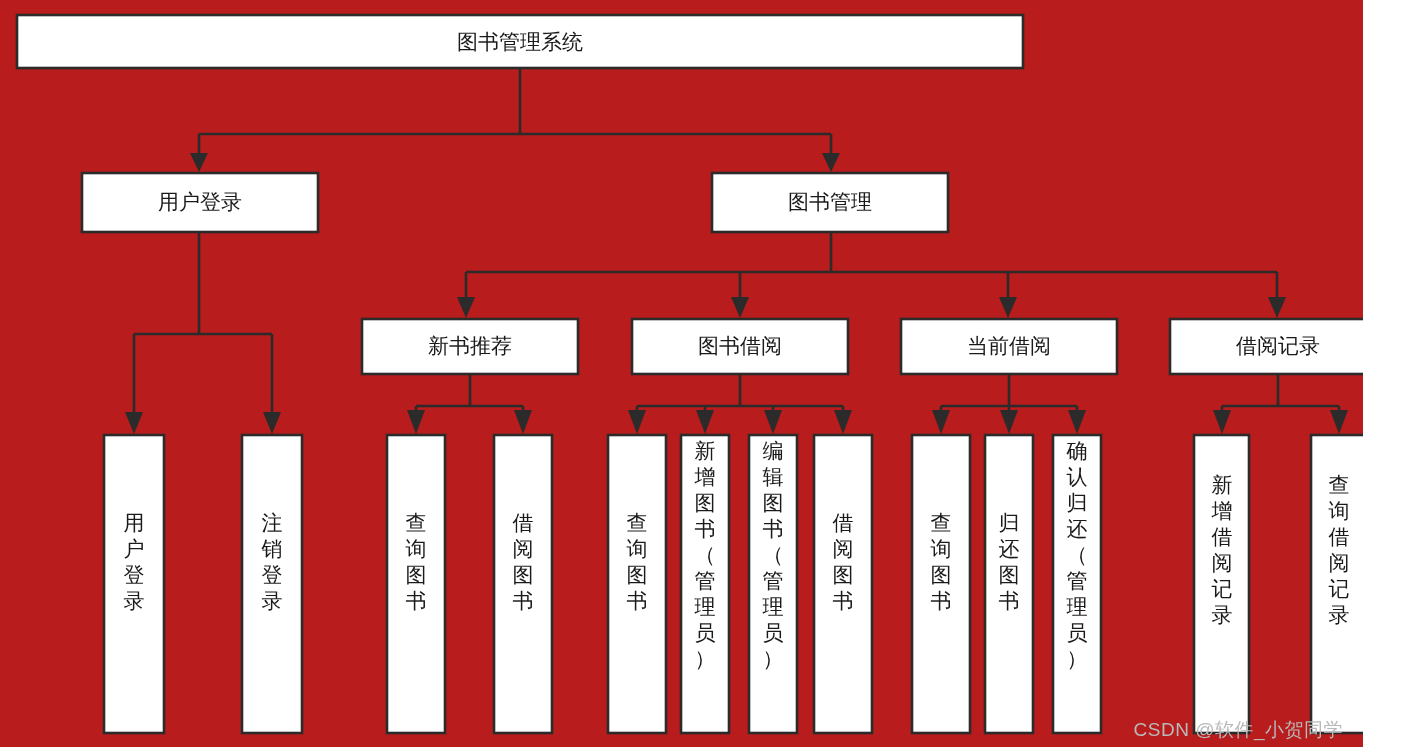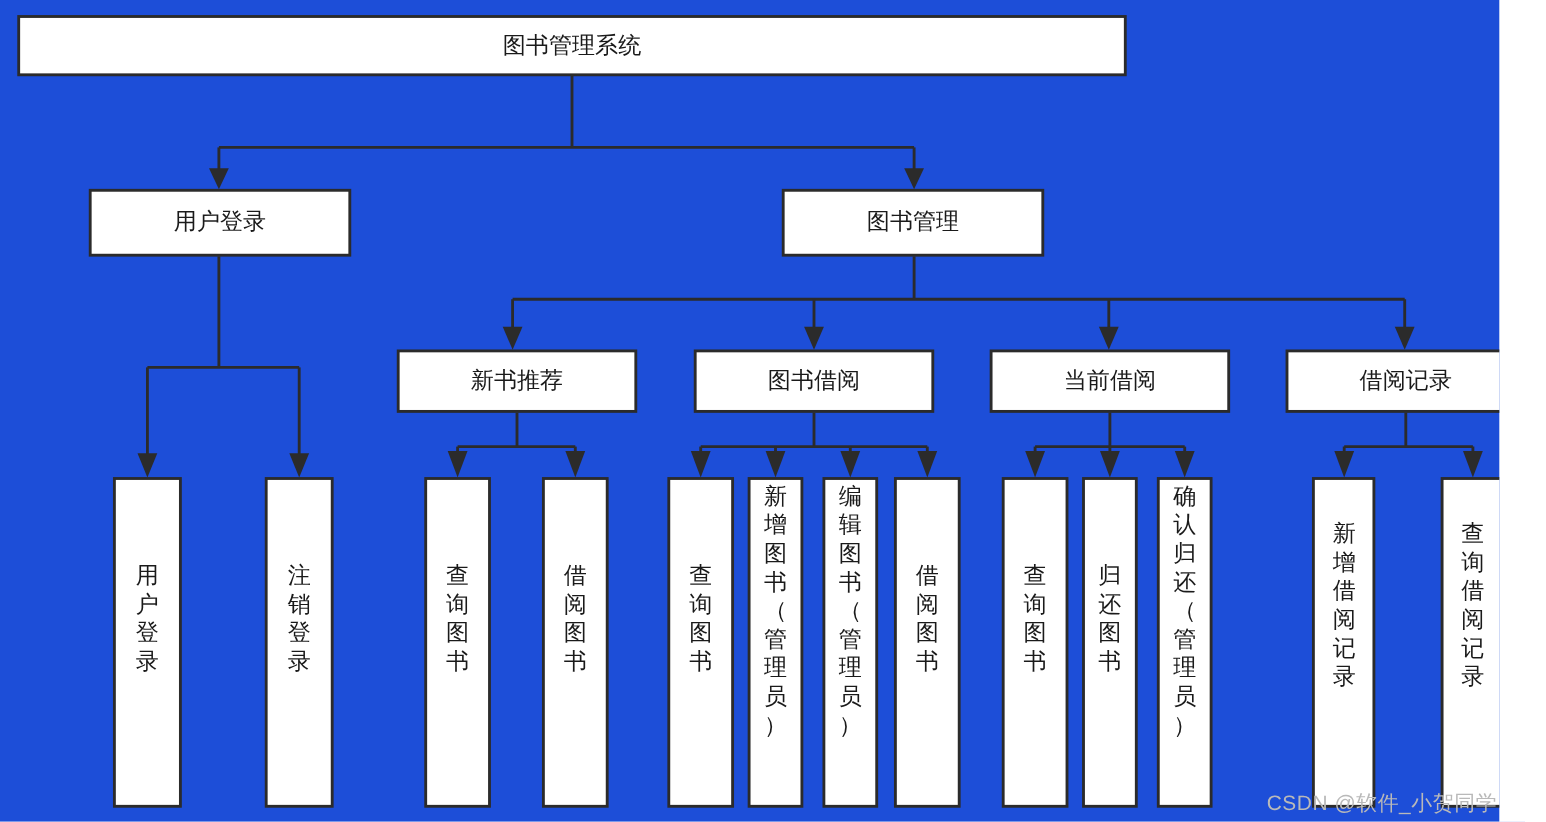--- a/index.html
+++ b/index.html
@@ -8,21 +8,21 @@
     padding: 0;
     background: #ffffff;
   }
   body {
     font-family: "Liberation Sans", "DejaVu Sans", sans-serif;
   }
   #diagram-root {
     position: relative;
     width: 1363px;
     height: 747px;
-    background: #1d4ed8;
+    background: #b91c1c;
     overflow: hidden;
   }
   svg#tree-svg {
     position: absolute;
     left: 0;
     top: 0;
     width: 1405px;
     height: 747px;
     display: block;
   }
@@ -49,21 +49,21 @@
     dominant-baseline: middle;
   }
   .node-label-vertical {
     fill: #1a1a1a;
     font-family: "Liberation Sans", "DejaVu Sans", sans-serif;
     font-size: 21px;
     text-anchor: middle;
   }
   .watermark {
     position: absolute;
-    right: 2px;
+    right: 20px;
     bottom: 4px;
     font-family: "Liberation Sans", "DejaVu Sans", sans-serif;
     font-size: 19px;
     color: #b9b9b9;
     letter-spacing: 0.5px;
     white-space: nowrap;
     user-select: none;
   }
 </style>
 </head>

